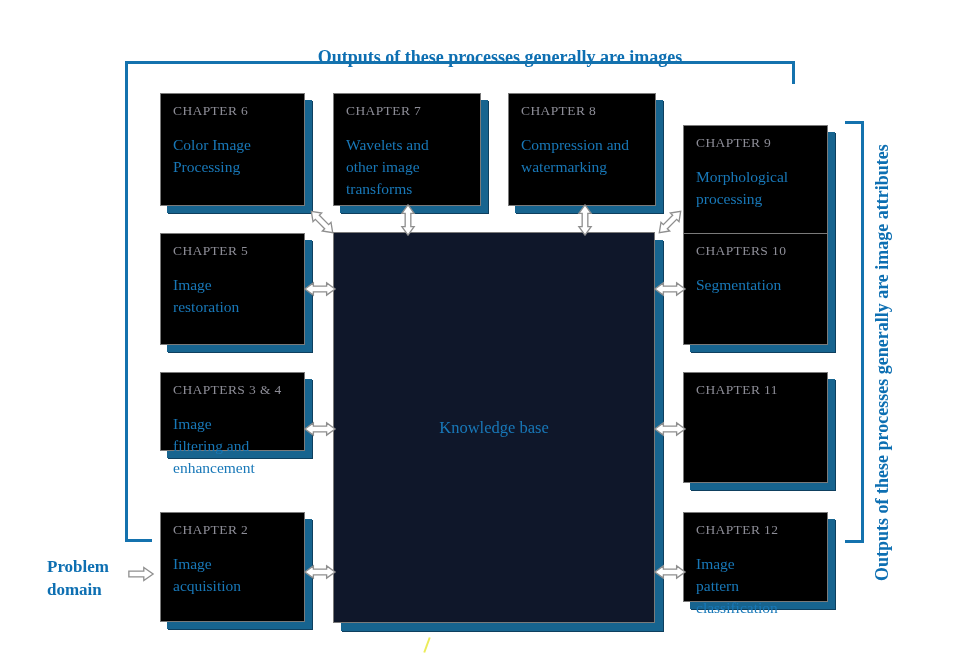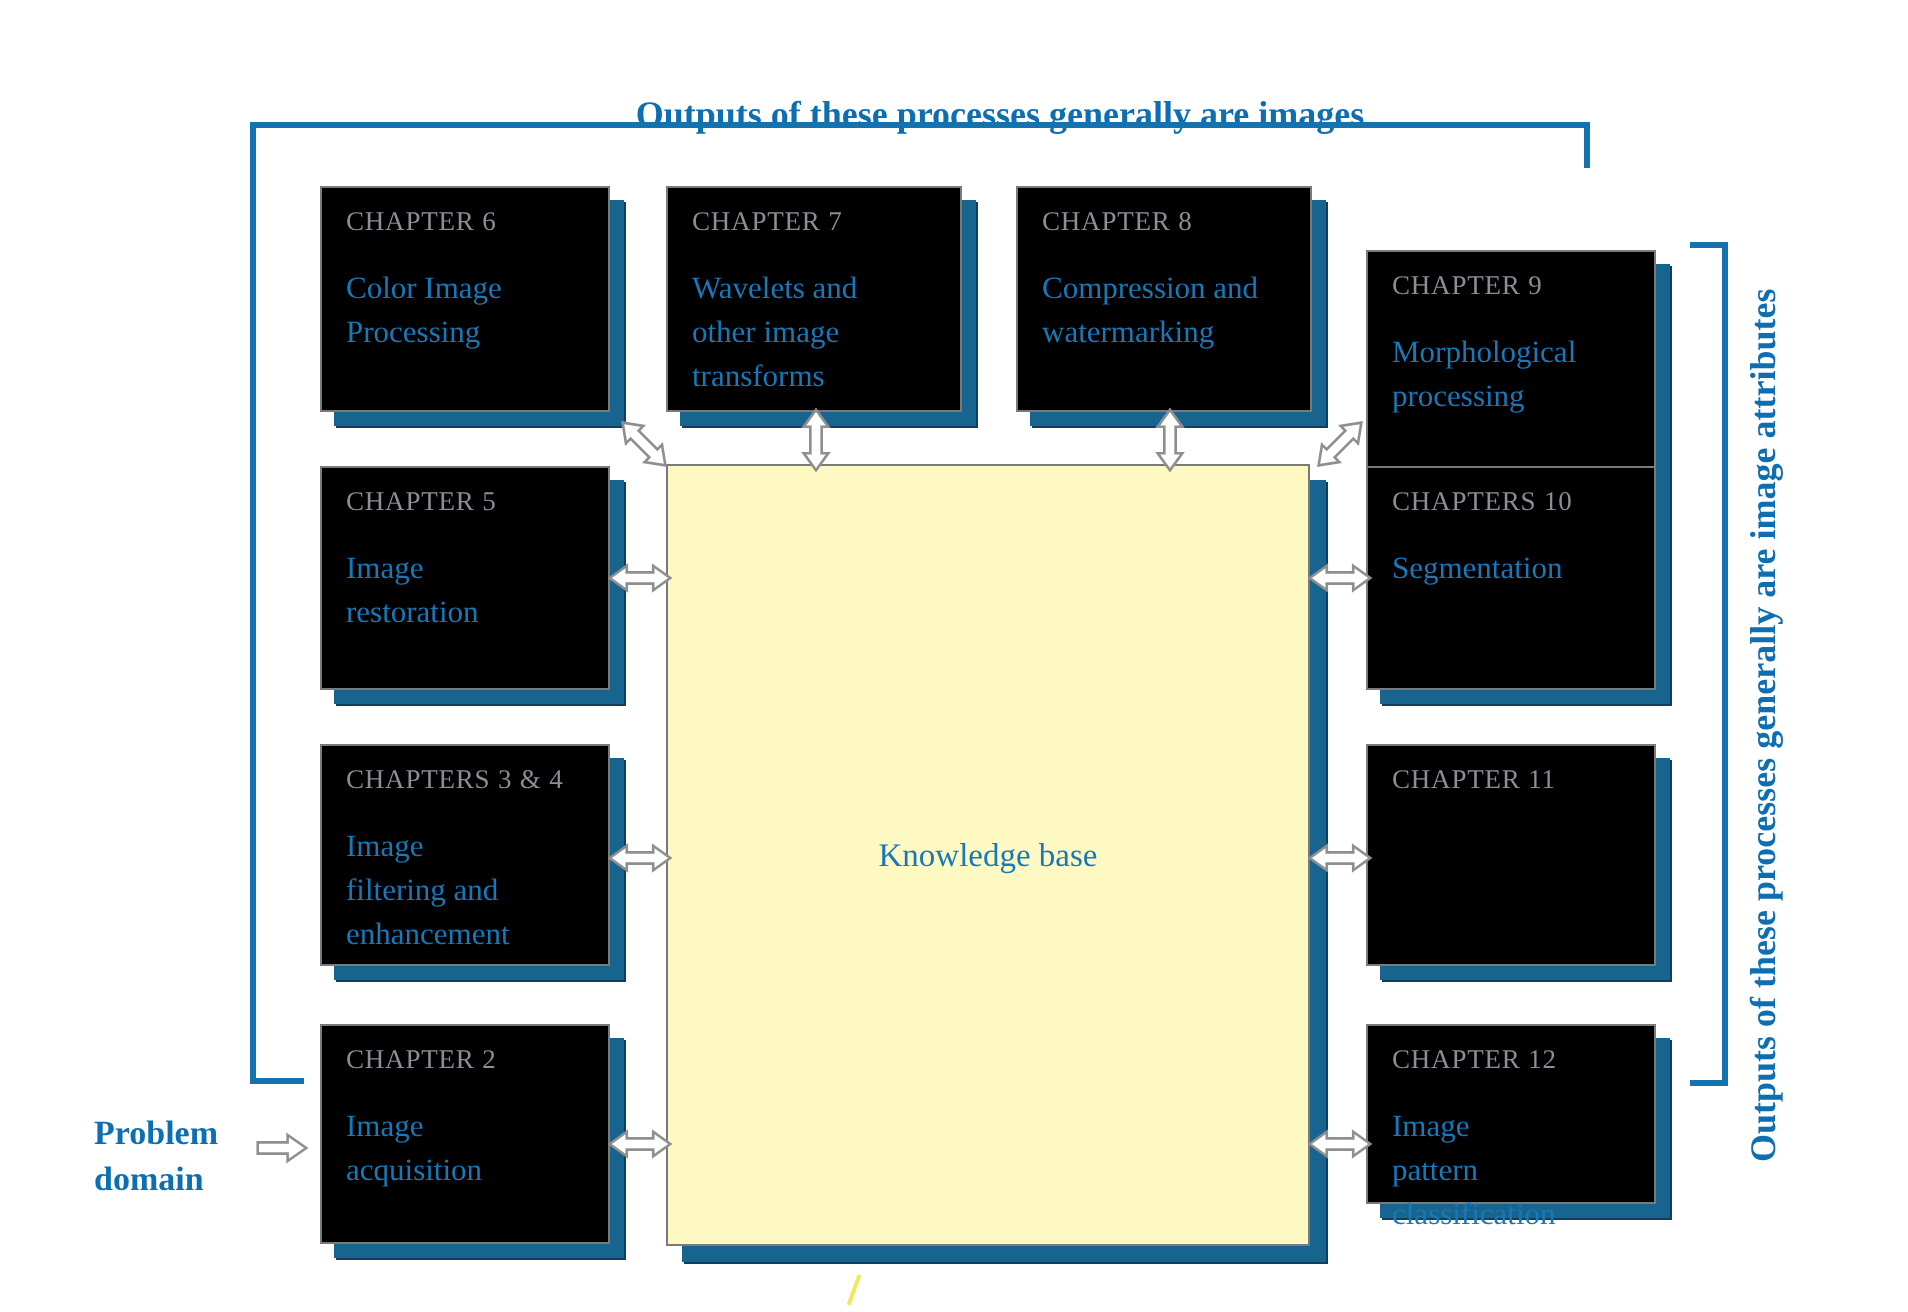--- a/index.html
+++ b/index.html
@@ -20,31 +20,31 @@
 
   .chapter-box{position:absolute;background:#000000;border:1.6px solid #7a7a7a;
                box-shadow:7px 7px 0 #17648f,8px 8px 0 #0e3f5e;box-sizing:border-box;
                padding:9px 10px 0 12px;}
   .ch-label{color:#8d8d97;font-size:13.5px;letter-spacing:0.4px;}
   .ch-title{margin-top:15px;color:#1878b8;font-size:15.5px;line-height:1.42;
             white-space:pre-line;}
 
   .pos-ch6 {left:160px;top:93px;width:145px;height:113px;}
   .pos-ch5 {left:160px;top:233px;width:145px;height:112px;}
-  .pos-ch34{left:160px;top:372px;width:145px;height:111px;}
+  .pos-ch34{left:160px;top:372px;width:145px;height:79px;}
   .pos-ch2 {left:160px;top:512px;width:145px;height:110px;}
   .pos-ch7 {left:333px;top:93px;width:148px;height:113px;}
   .pos-ch8 {left:508px;top:93px;width:148px;height:113px;}
   .pos-ch9 {left:683px;top:93px;width:145px;height:113px;margin-top:32px;}
   .pos-ch10{left:683px;top:233px;width:145px;height:112px;}
   .pos-ch11{left:683px;top:372px;width:145px;height:111px;}
   .pos-ch12{left:683px;top:512px;width:145px;height:90px;}
 
   .kb-box{position:absolute;left:333px;top:232px;width:322px;height:391px;
-          background:#fef9c3;border:1.6px solid #7a7a7a;box-sizing:border-box;
+          background:#0f172a;border:1.6px solid #7a7a7a;box-sizing:border-box;
           box-shadow:8px 8px 0 #17648f,9px 9px 0 #0e3f5e;
           display:flex;align-items:center;justify-content:center;}
   .kb-label{color:#1878b8;font-size:16.5px;}
 
   .arrow{position:absolute;width:34px;height:20px;}
   .arrow svg{display:block;width:100%;height:100%;}
   .rot90 {transform:rotate(90deg);}
   .rot45 {transform:rotate(45deg);}
   .rotm45{transform:rotate(-45deg);}
 

